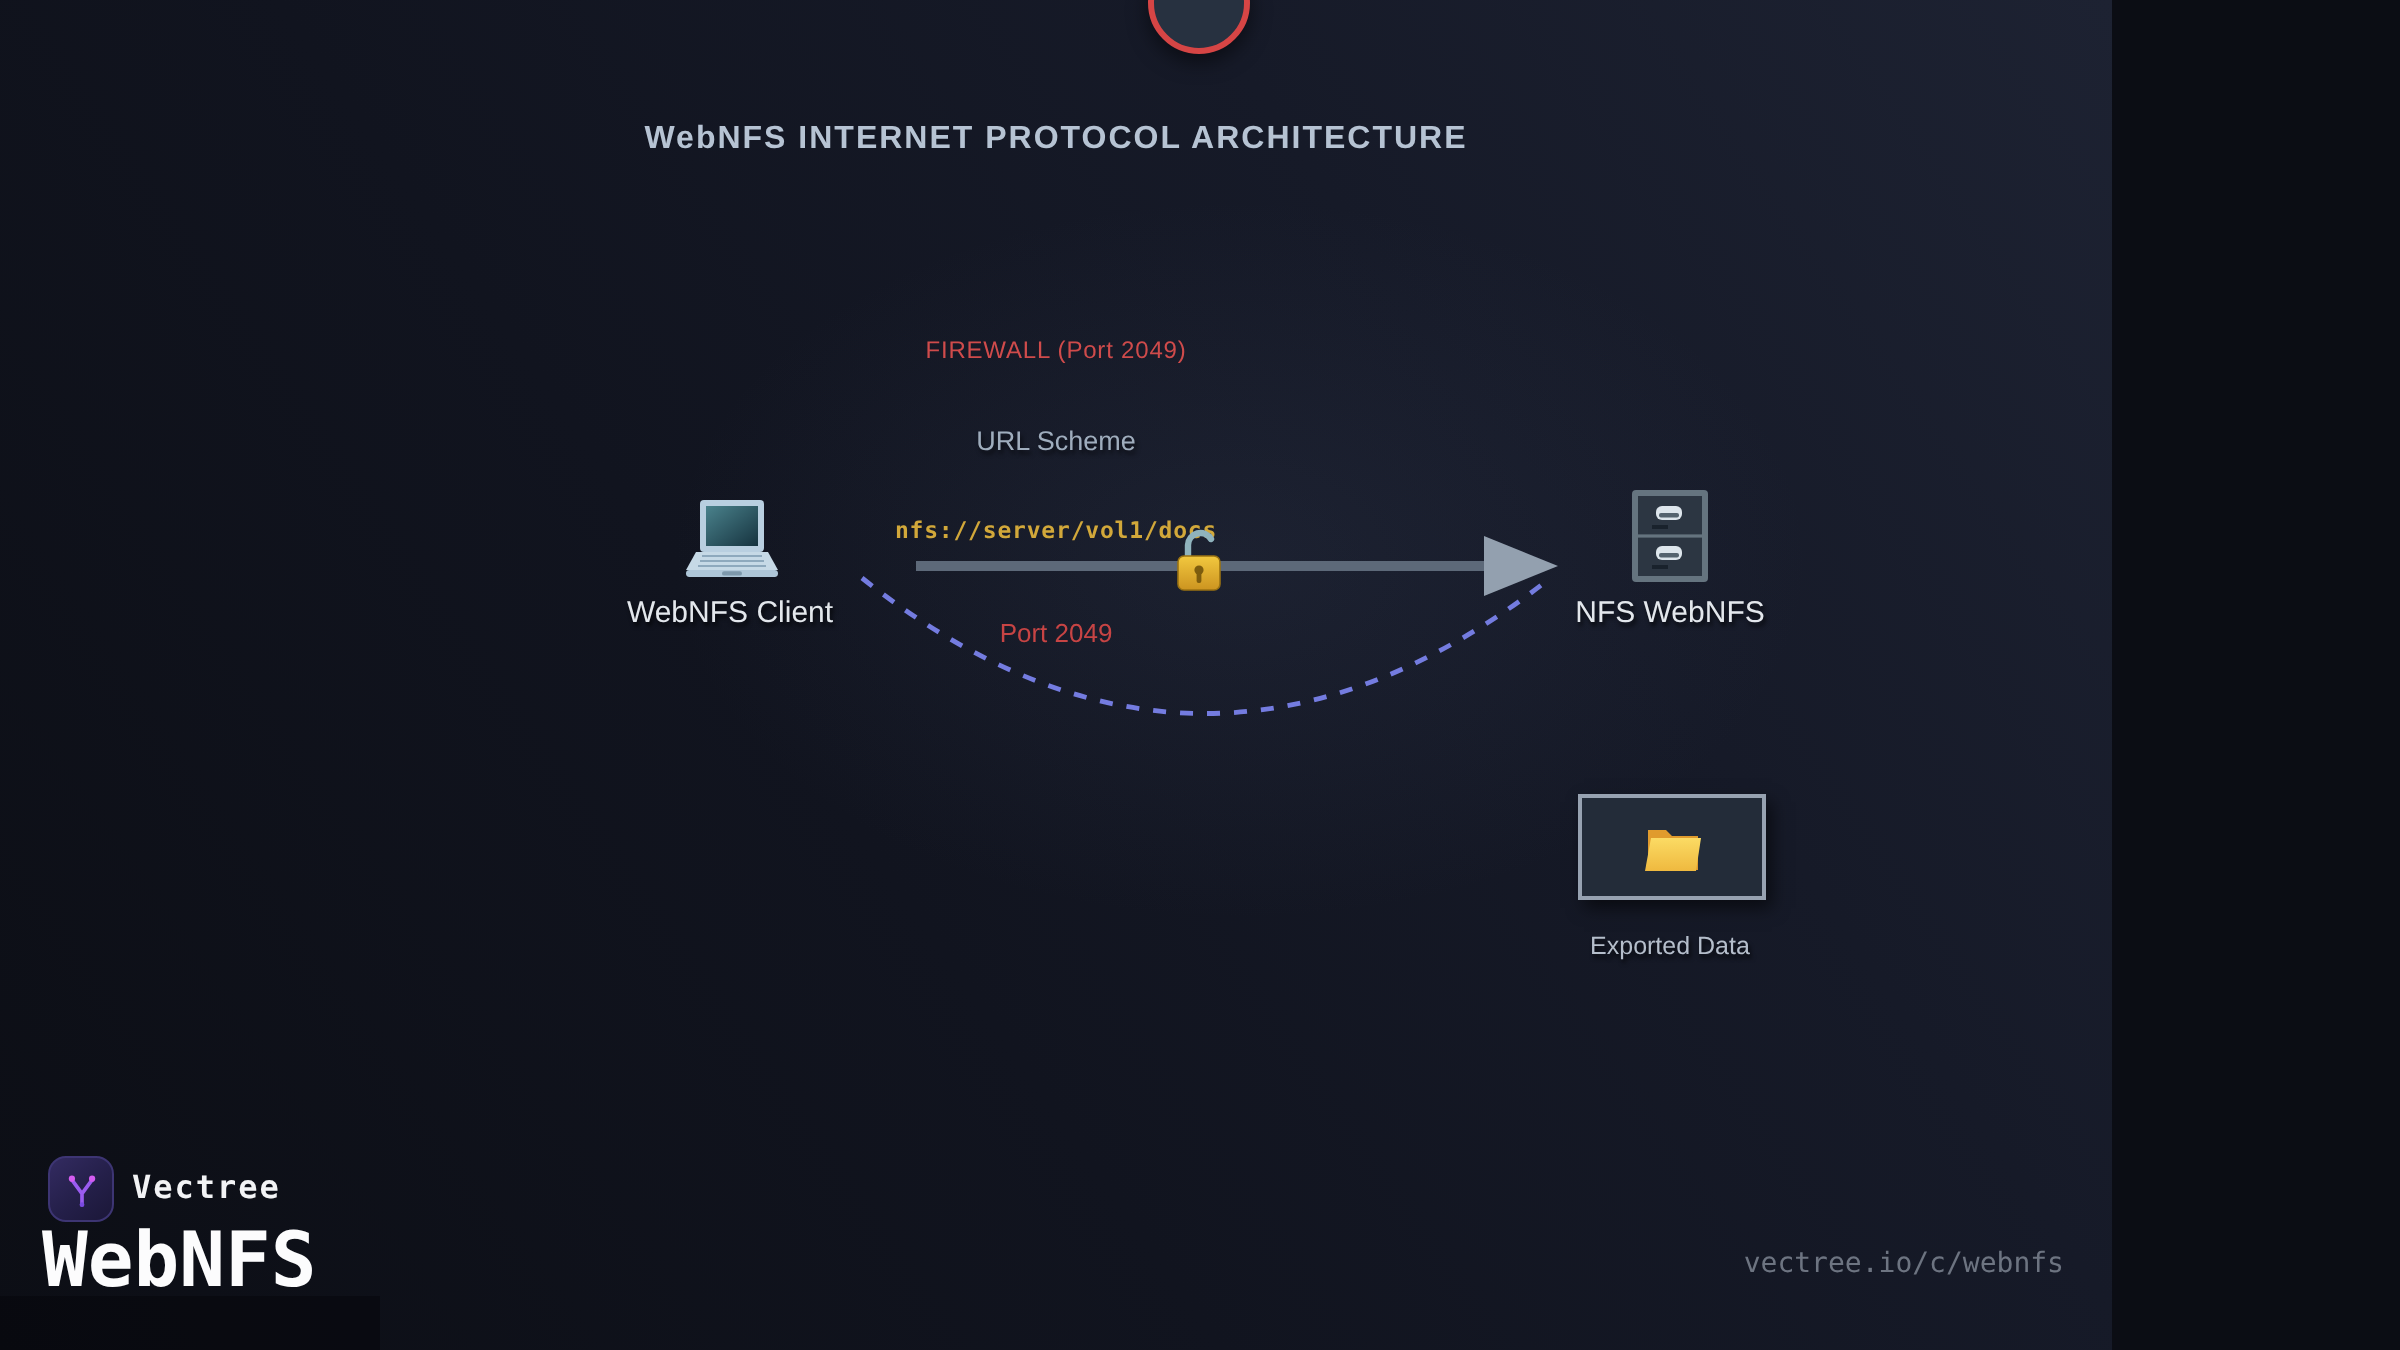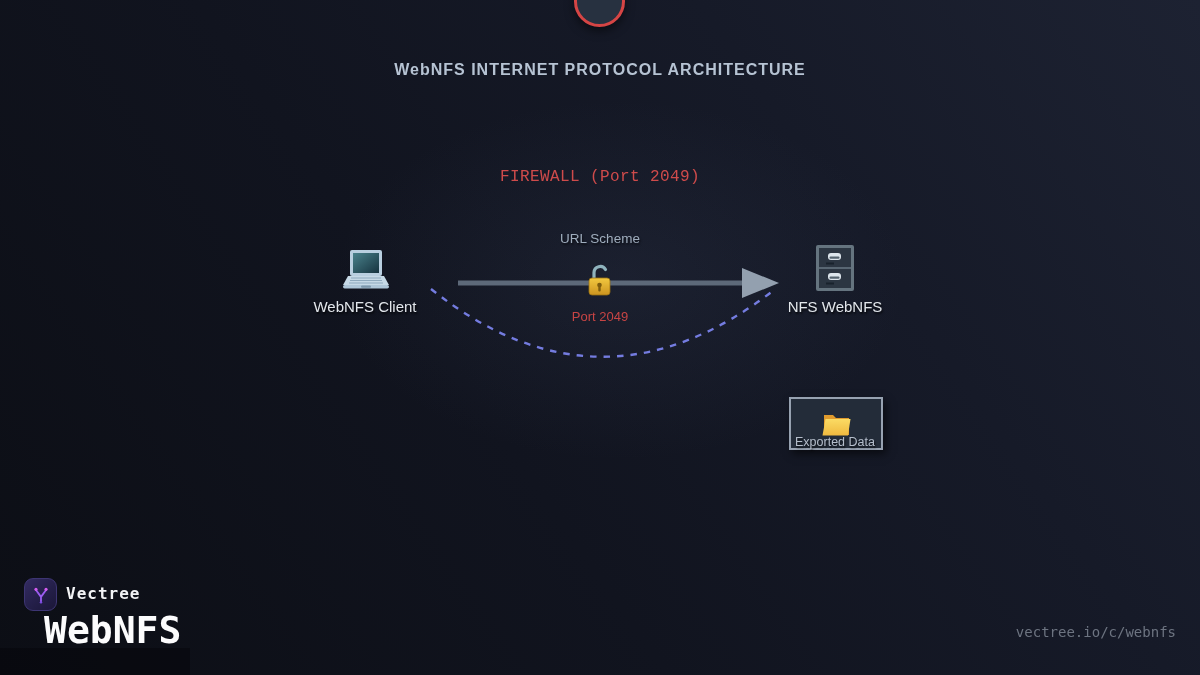--- a/index.html
+++ b/index.html
@@ -1,74 +1,75 @@
 <!DOCTYPE html>
 <html><head>
 <meta charset="utf-8">
 <style>
   html,body{margin:0;padding:0;background:#0b0d14;}
   .stage{
-    position:relative;width:1200px;height:675px;overflow:hidden;
+    position:relative;width:1056px;height:675px;overflow:hidden;
     background:linear-gradient(235deg,#1d2232 0%,#161a28 30%,#11141f 60%,#0c0e15 100%);
     font-family:"Liberation Sans",sans-serif;
   }
   .stage::before{
     content:"";position:absolute;left:240px;top:40px;width:760px;height:480px;
     background:radial-gradient(closest-side,rgba(70,82,112,0.16),rgba(70,82,112,0) 75%);
     pointer-events:none;
   }
   .abs{position:absolute;}
   .ctext{left:0;right:0;text-align:center;}
   .badge-circle{
     left:574px;top:-24px;width:51px;height:51px;border-radius:50%;
     border:3px solid #d64545;background:#273140;box-sizing:border-box;
     box-shadow:0 4px 10px rgba(0,0,0,0.5);
   }
   .title{top:61px;font-weight:700;font-size:16px;letter-spacing:1px;color:#b6c3d3;}
-  .firewall{top:168px;font-family:Liberation Mono, monospace;font-size:16px;letter-spacing:0.4px;color:#cf4b4b;}
-  .url-scheme{top:231px;font-size:13.5px;color:#9fadbd;text-shadow:1px 2px 2px rgba(0,0,0,0.6);}
+  .firewall{top:168px;font-family:Liberation Sans, sans-serif;font-size:12px;letter-spacing:0.4px;color:#cf4b4b;}
+  .url-scheme{top:213px;font-size:13.5px;color:#9fadbd;text-shadow:1px 2px 2px rgba(0,0,0,0.6);}
   .url-value{top:258px;font-family:"DejaVu Sans Mono",monospace;font-weight:700;font-size:11.5px;letter-spacing:0.4px;color:#d2a83a;}
   .port{top:309px;font-size:13px;color:#c74444;}
   .rpc{top:394px;font-size:13.5px;color:#6373d6;text-shadow:0 0 6px rgba(80,96,200,0.35);}
   .node-label{width:160px;text-align:center;font-size:15px;color:#e3e7ec;text-shadow:1px 2px 2px rgba(0,0,0,0.7);}
   .client-label{left:285px;top:298px;}
   .server-label{left:755px;top:298px;}
   .laptop-icon{left:340px;top:249px;}
   .cabinet-icon{left:815px;top:244px;}
   .lock-icon{left:585px;top:262px;}
   .export-box{
     left:789px;top:397px;width:94px;height:53px;box-sizing:border-box;
     background:#232c39;border:2px solid #97a2b1;
     display:flex;align-items:center;justify-content:center;
     box-shadow:3px 4px 8px rgba(0,0,0,0.55);
   }
-  .export-label{left:755px;top:435px;width:160px;text-align:center;font-size:12.5px;color:#b5becb;text-shadow:1px 2px 2px rgba(0,0,0,0.7);}
+  .export-label{left:755px;top:466px;width:160px;text-align:center;font-size:12.5px;color:#b5becb;text-shadow:1px 2px 2px rgba(0,0,0,0.7);}
   .overlay-svg{left:0;top:0;width:1200px;height:675px;pointer-events:none;}
   .footer-logo{
     left:24px;top:578px;width:33px;height:33px;border-radius:9px;
     background:linear-gradient(140deg,#332b61 0%,#241f49 55%,#1b1738 100%);
     border:1px solid #3d3573;box-sizing:border-box;
     display:flex;align-items:center;justify-content:center;
   }
   .brand{left:66px;top:584px;font-family:"DejaVu Sans Mono",monospace;font-weight:700;font-size:16px;letter-spacing:1px;color:#f2f3f5;text-align:right;}
-  .product{left:21px;top:608px;font-family:"DejaVu Sans Mono",monospace;font-weight:700;font-size:38px;color:#fcfcfd;margin-left:23px;}
+  .product{left:21px;top:608px;font-family:"DejaVu Sans Mono",monospace;font-weight:700;font-size:38px;color:#fcfcfd;}
   .footer-url{right:24px;top:624px;font-family:"DejaVu Sans Mono",monospace;font-size:14px;color:#6d7481;}
   .bottom-strip{left:0;top:648px;width:190px;height:27px;background:rgba(4,5,9,0.45);}
 </style>
 </head>
 <body>
 
 <div class="stage">
 
   <div class="abs badge-circle"></div>
 
   <div class="abs ctext title">WebNFS INTERNET PROTOCOL ARCHITECTURE</div>
 
   <div class="abs ctext firewall">FIREWALL (Port 2049)</div>
   <div class="abs ctext url-scheme">URL Scheme</div>
+  <div class="abs ctext url-value">nfs://server/vol1/docs</div>
   <div class="abs ctext port">Port 2049</div>
 
   <svg class="abs overlay-svg" viewBox="0 0 1200 675" aria-hidden="true">
     <line x1="458" y1="283" x2="744" y2="283" stroke="#5d6979" stroke-width="5"></line>
     <polygon points="742,268 742,298 779,283" fill="#93a0af"></polygon>
     <path d="M431,289 Q601,424 774,290" fill="none" stroke="#747ce0" stroke-width="2.4" stroke-dasharray="6.5 7"></path>
   </svg>
 
   <svg class="abs laptop-icon" width="52" height="44" viewBox="0 0 52 44">
     <defs>

